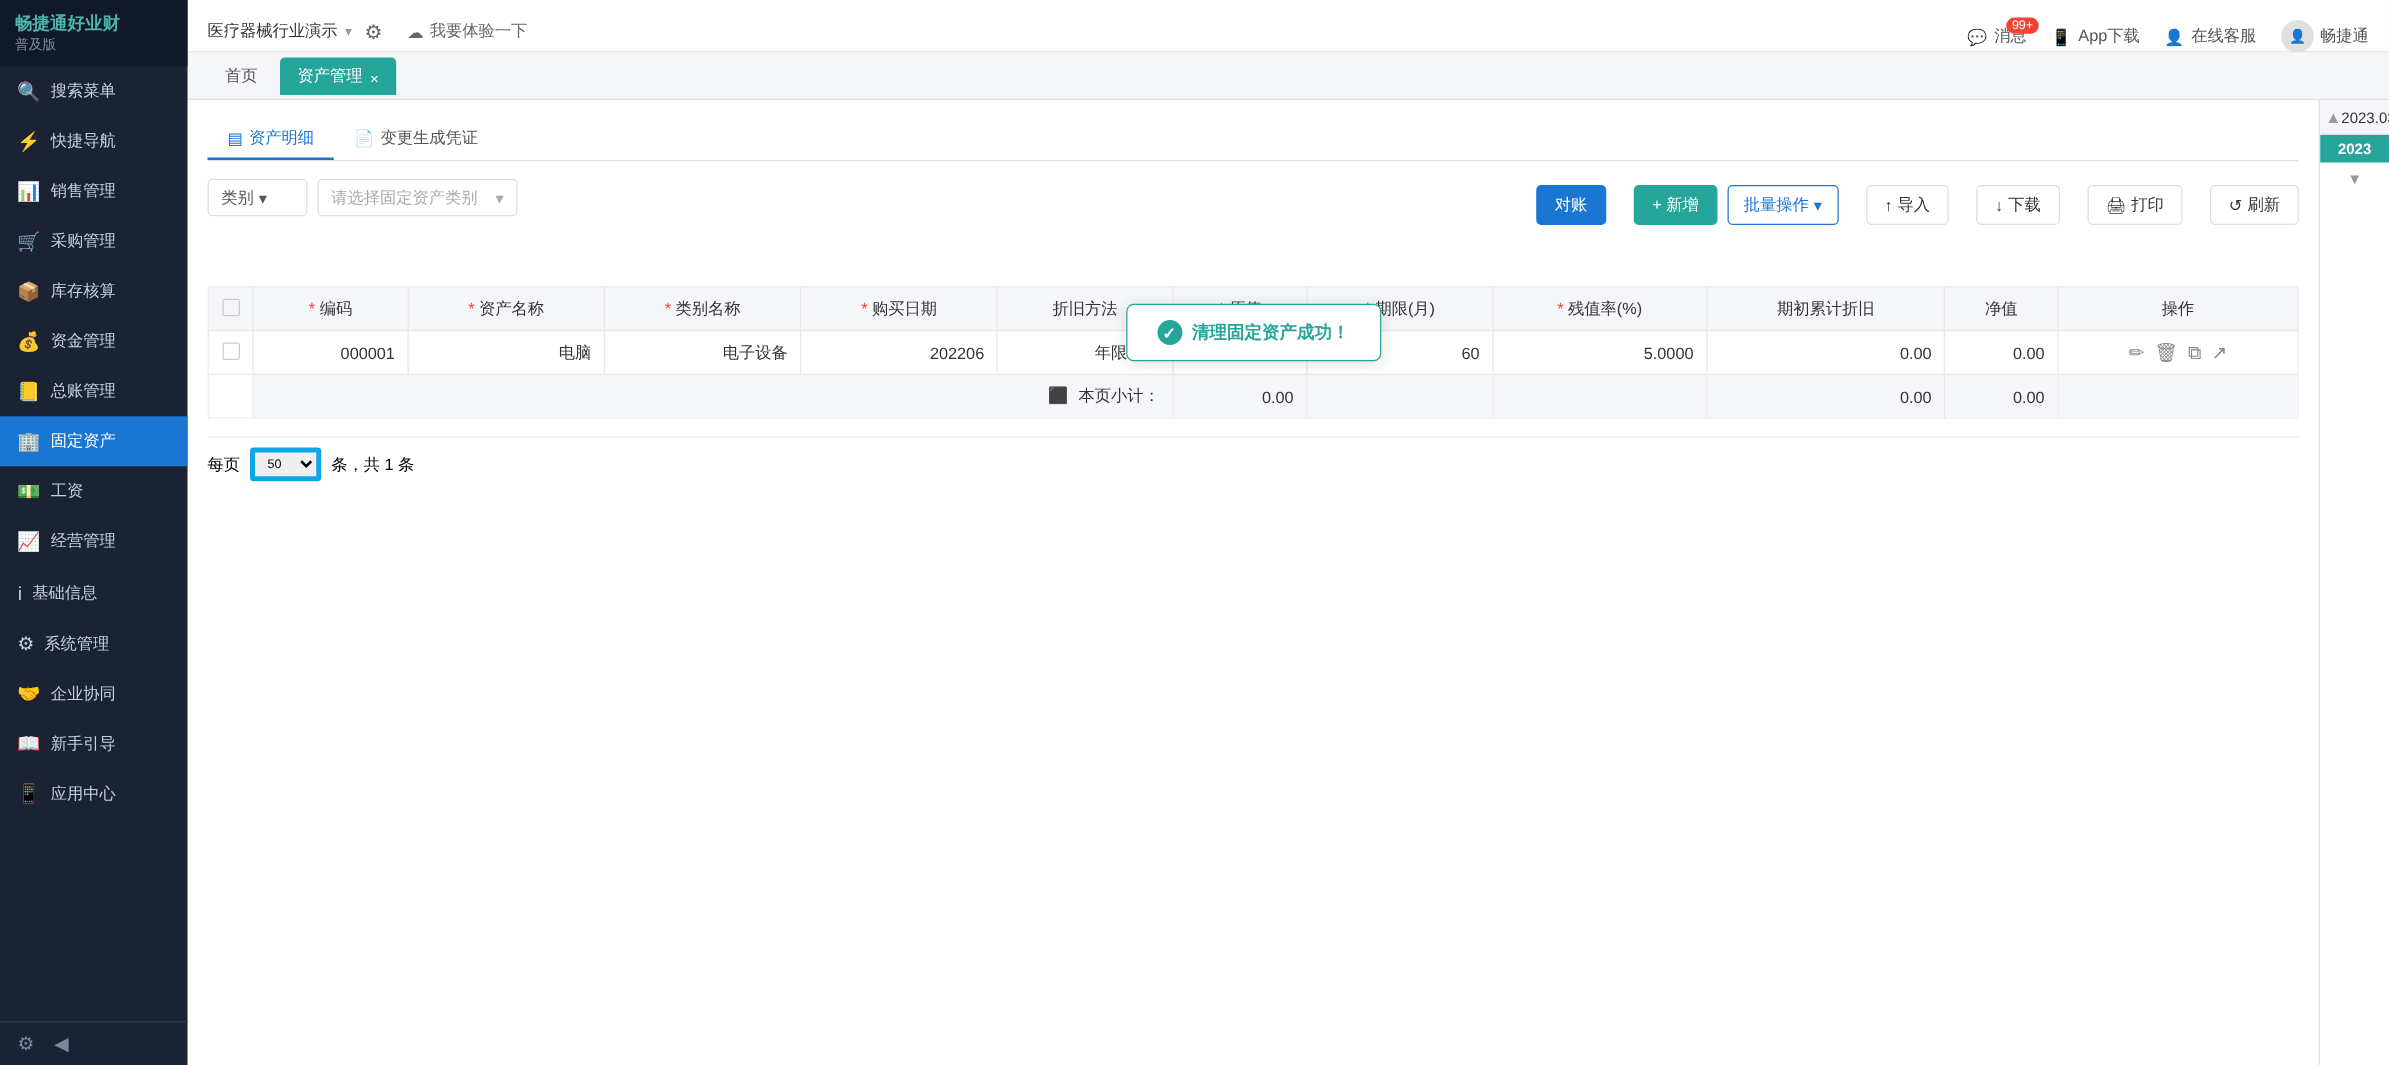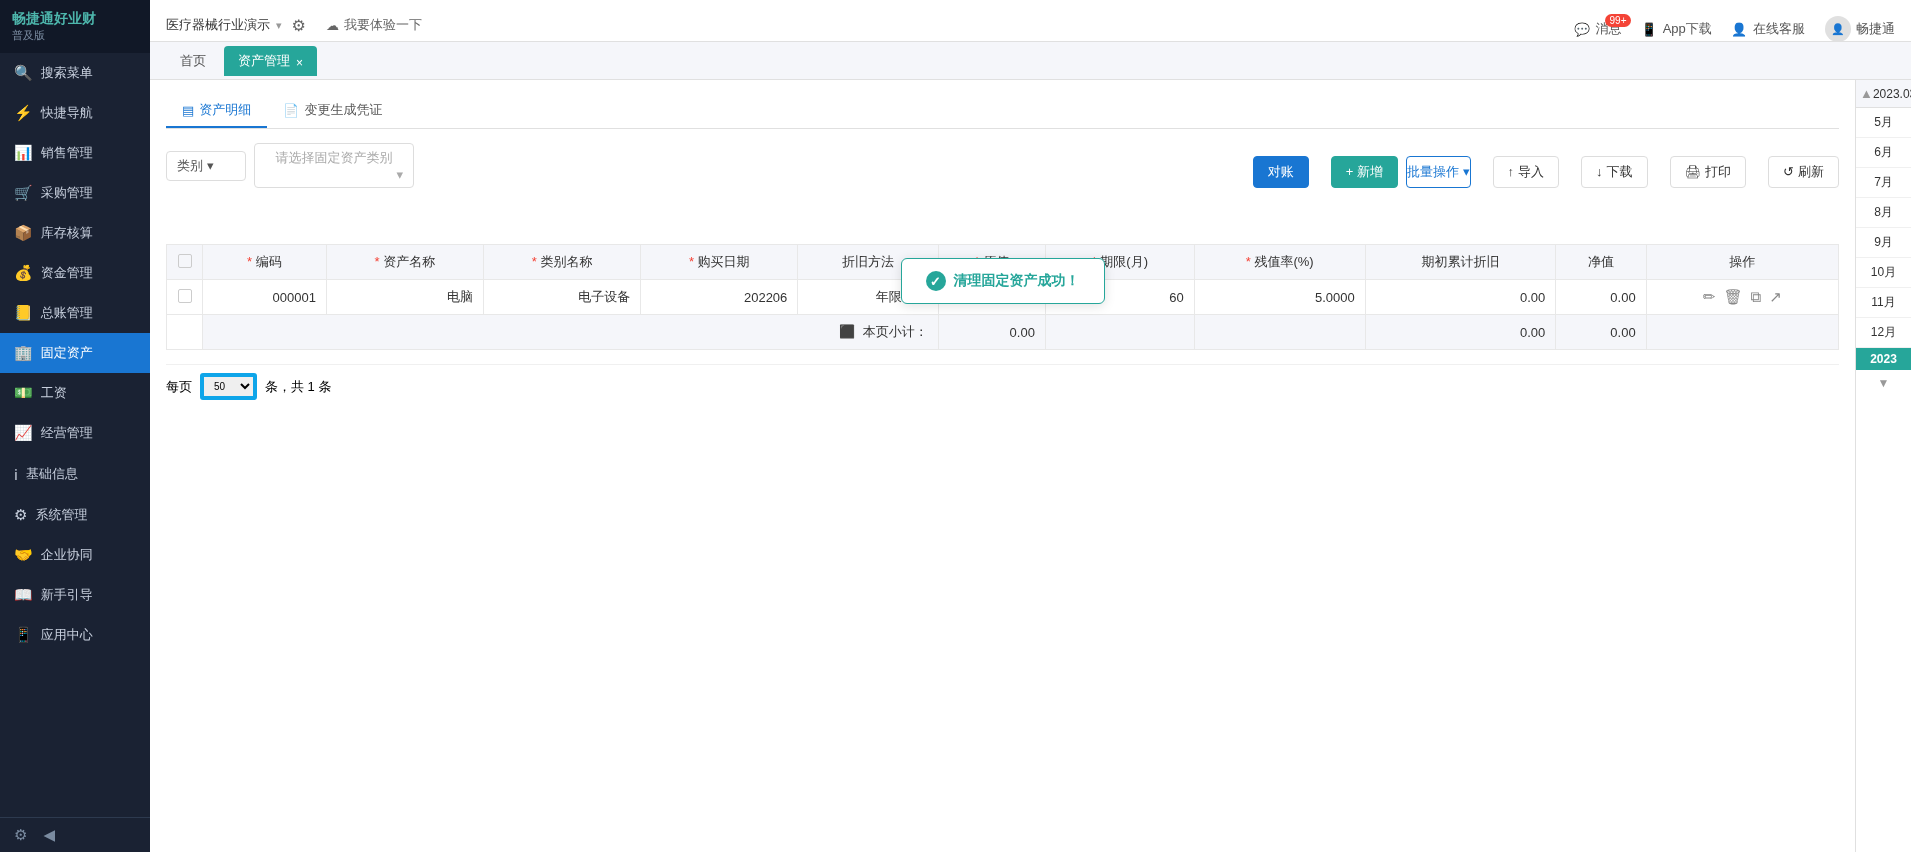--- a/index.html
+++ b/index.html
@@ -221,21 +221,21 @@
       margin-left: 14px;
     }
     .btn-primary { background: #26a69a; color: #fff; border-color: #26a69a; }
     .btn-blue { background: #1976d2; color: #fff; border-color: #1976d2; }
     .btn-outline { background: #fff; color: #333; border-color: #ddd; }
     .btn-batch {
       background: #fff;
       color: #333;
       border: 1px solid #1976d2;
       color: #1976d2;
-      padding: 6px 0;
+      padding: 6px 12px;
       border-radius: 4px;
       cursor: pointer;
       font-size: 13px;
       display: flex;
       align-items: center;
       gap: 4px;
     }
 
     
     .filter-row {
@@ -259,23 +259,22 @@
     }
     .filter-input {
       padding: 5px 10px;
       border: 1px solid #ddd;
       border-radius: 4px;
       font-size: 13px;
       min-width: 160px;
       color: #aaa;
       display: flex;
       align-items: center;
-      gap: 0;
-      cursor: pointer;
-      flex-direction: column;
+      gap: 12px;
+      cursor: pointer;
     }
 
     
     .data-table {
       width: 100%;
       border-collapse: collapse;
       font-size: 13px;
       margin-top: 32px;
     }
     .data-table th {
@@ -669,27 +668,17 @@
         <span>条，共 1 条</span>
       </div>
 
     </div>
 
     <div class="calendar-panel">
       <div class="calendar-header">
         <span class="nav-btn">▲</span>
         <span>2023.03</span>
       </div>
-      <div id="calendar-months-before">
-          <div class="calendar-month">5月</div>
-          <div class="calendar-month">6月</div>
-          <div class="calendar-month">7月</div>
-          <div class="calendar-month">8月</div>
-          <div class="calendar-month">9月</div>
-          <div class="calendar-month">10月</div>
-          <div class="calendar-month">11月</div>
-          <div class="calendar-month">12月</div>
-        </div>
       <div class="calendar-year-label">2023</div>
       <div class="calendar-down">▼</div>
     </div>
   </div>
 </div>
 
 </body></html>

